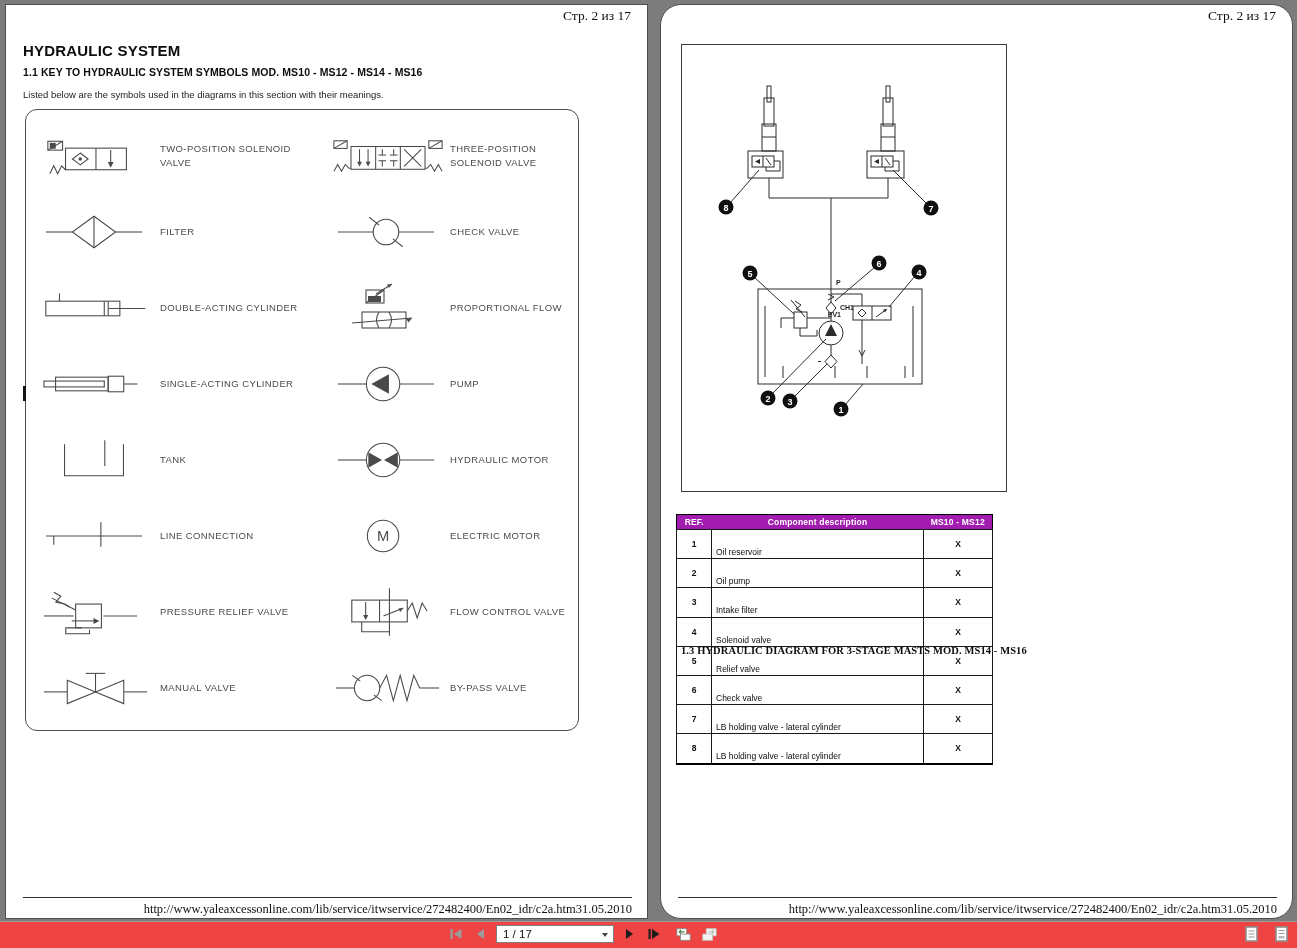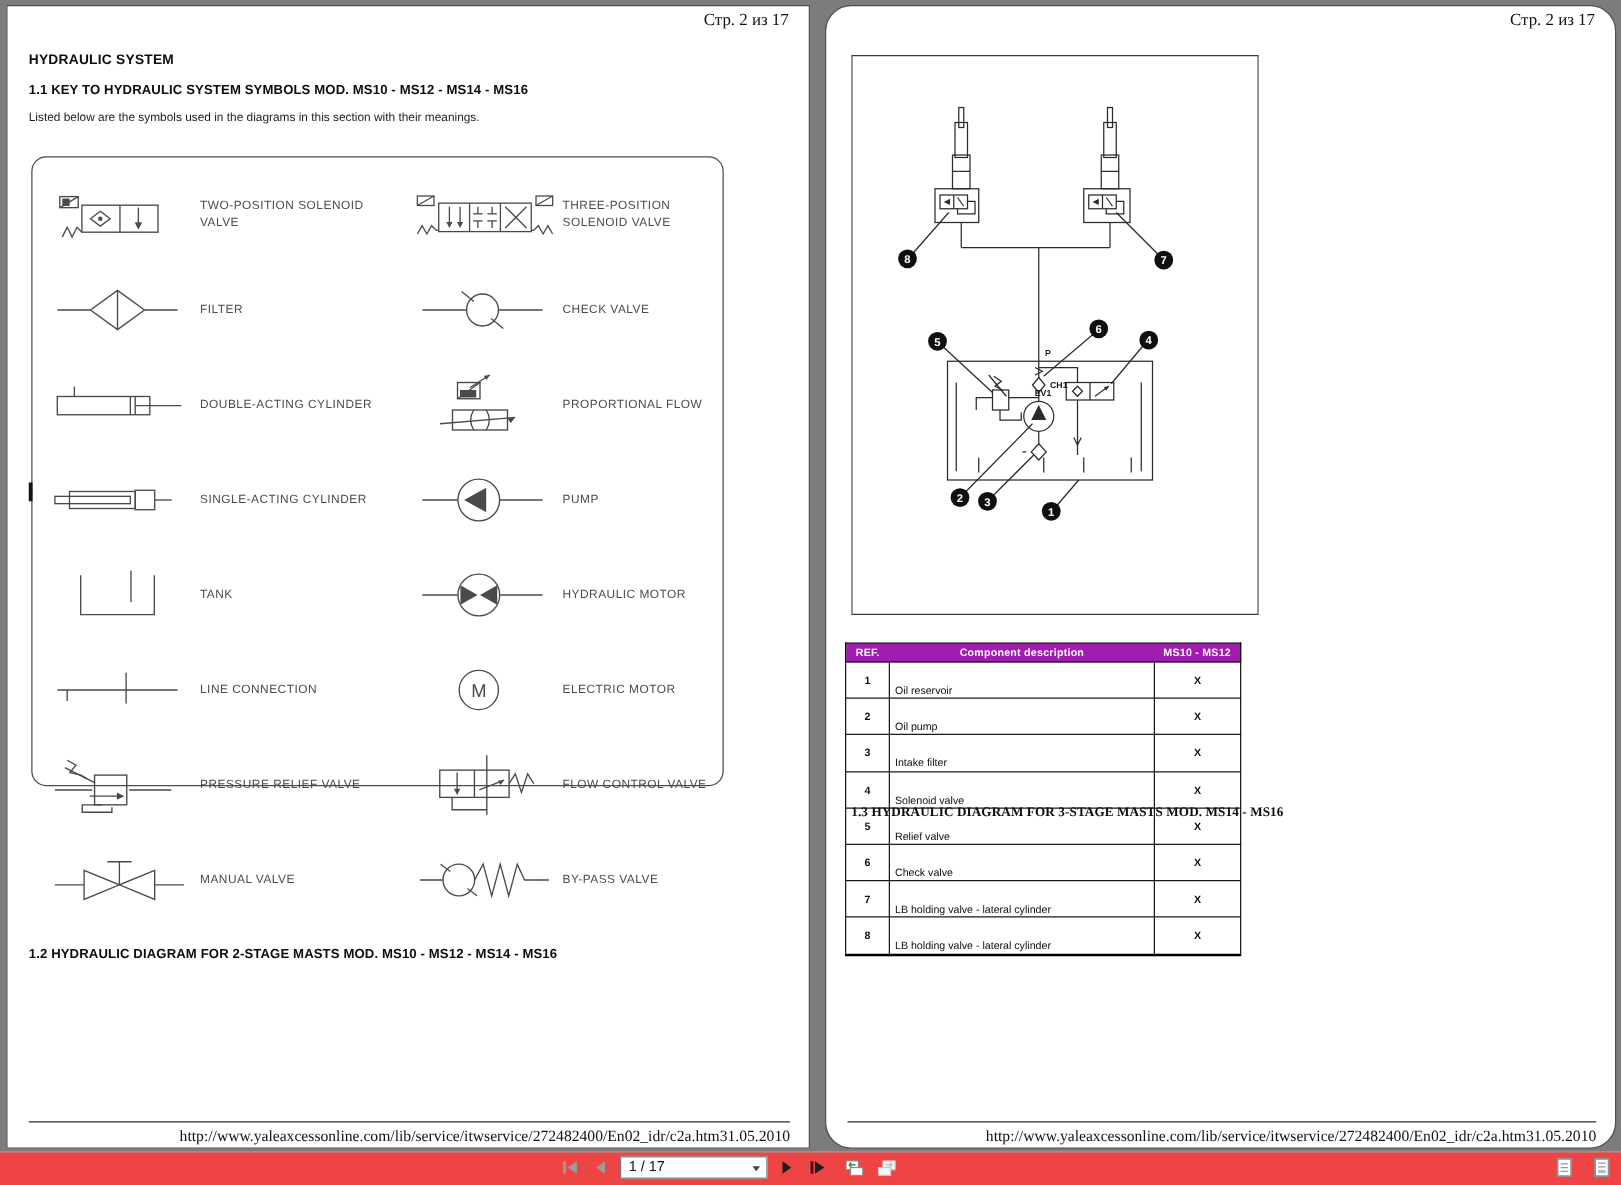--- a/index.html
+++ b/index.html
@@ -2,25 +2,25 @@
 <html><head>
 <meta charset="utf-8">
 <style>
   html,body{margin:0;padding:0;width:1297px;height:948px;overflow:hidden;background:#7c7c7c;
     font-family:"Liberation Sans",sans-serif;}
   .viewer{position:relative;width:1297px;height:948px;}
   .page{position:absolute;top:4px;height:915px;background:#ffffff;border:1px solid #4e4e4e;box-sizing:border-box;}
   .page-left{left:5px;width:643px;}
   .page-right{left:660px;width:633px;border-radius:21px;}
   .pagenum{position:absolute;top:3px;right:16px;font-family:"Liberation Serif",serif;font-size:13.5px;color:#111;}
-  .h-main{position:absolute;left:17px;top:37px;font-size:11px;font-weight:bold;color:#0d0d0d;letter-spacing:.2px;}
+  .h-main{position:absolute;left:17px;top:37px;font-size:15px;font-weight:bold;color:#0d0d0d;letter-spacing:.2px;}
   .h-sec{position:absolute;left:17px;font-size:10.5px;font-weight:bold;color:#0d0d0d;letter-spacing:.1px;}
   .s11{top:61px;} .s12{top:752px;} .s13{left:20px;top:640px;font-family:Liberation Serif, serif;}
   .intro{position:absolute;left:17px;top:84px;font-size:9.5px;color:#1c1c1c;}
-  .symbol-box{position:absolute;left:19px;top:120px;width:554px;height:504px;border:1.4px solid #4d4d4d;border-radius:12px;box-sizing:border-box;}
+  .symbol-box{position:absolute;left:19px;top:104px;width:554px;height:622px;border:1.4px solid #4d4d4d;border-radius:12px;box-sizing:border-box;}
   .symbols-grid{display:grid;grid-template-columns:120px 172px 118px 1fr;grid-auto-rows:76px;align-items:center;padding:8px 4px 0 14px;}
   .sym-figure{display:flex;align-items:center;justify-content:flex-start;}
   .sym-figure svg{stroke:#4a4a4a;fill:none;stroke-width:1.1;}
   .sym-figure svg .sfill{fill:#4a4a4a;stroke:none;}
   .sym-figure svg text{stroke:none;fill:#4a4a4a;font-family:"Liberation Sans",sans-serif;}
   .sym-label{font-size:9.5px;color:#4b4b4b;letter-spacing:.4px;line-height:1.5;max-width:165px;}
   .artifact{position:absolute;left:17px;top:381px;width:3px;height:15px;background:#151515;}
   .footer-rule{position:absolute;left:17px;right:15px;top:892px;border-top:1px solid #2e2e2e;}
   .footer{position:absolute;left:17px;right:15px;top:897px;display:flex;justify-content:flex-end;
     font-family:"Liberation Serif",serif;font-size:12.5px;color:#111;}
@@ -242,21 +242,20 @@
    <circle cx="36" cy="22" r="13"></circle>
               <line x1="21" y1="9" x2="29" y2="15"></line>
               <line x1="43" y1="29" x2="51" y2="35"></line>
    <polyline points="49,22 56,9 63,35 70,9 77,35 84,9 90,22 96,22"></polyline>
             </svg>
           </div>
           <div class="sym-label">BY-PASS VALVE</div>
         </div>
     </div>
     <div class="artifact"></div>
-    <div class="h-sec s12">1.2 HYDRAULIC DIAGRAM FOR 2-STAGE MASTS MOD. MS10 - MS12 - MS14 - MS16</div>
     <div class="footer-rule"></div>
     <div class="footer">
       <span>http://www.yaleaxcessonline.com/lib/service/itwservice/272482400/En02_idr/c2a.htm</span>
       <span>31.05.2010</span>
     </div>
   </div>
 
   <div class="page page-right">
     <div class="pagenum">Стр. 2 из 17</div>
 

